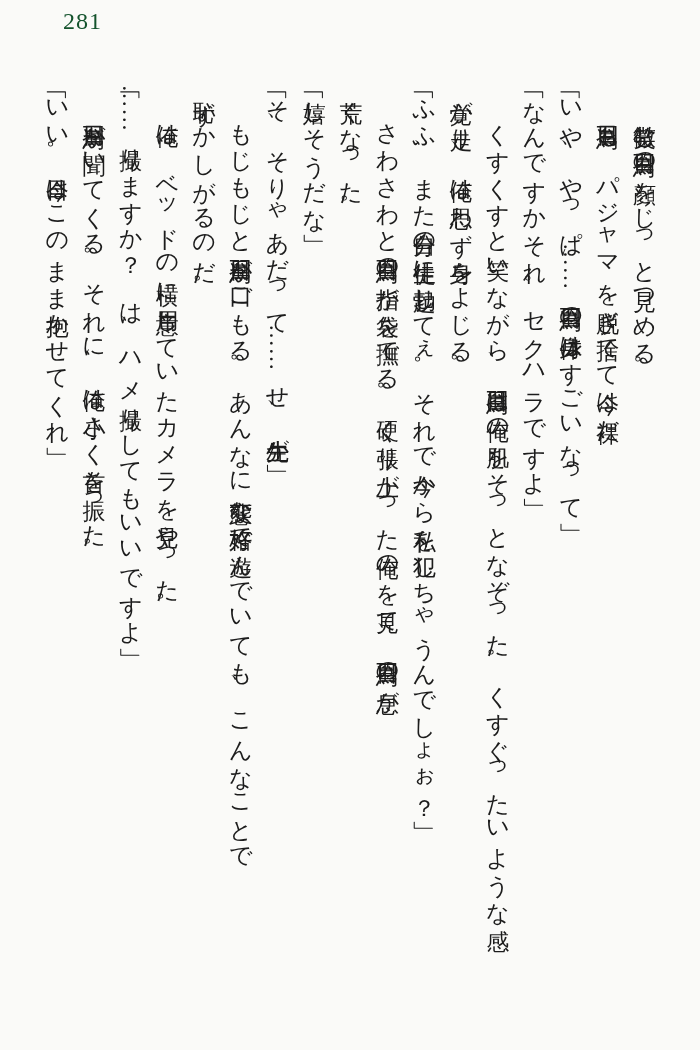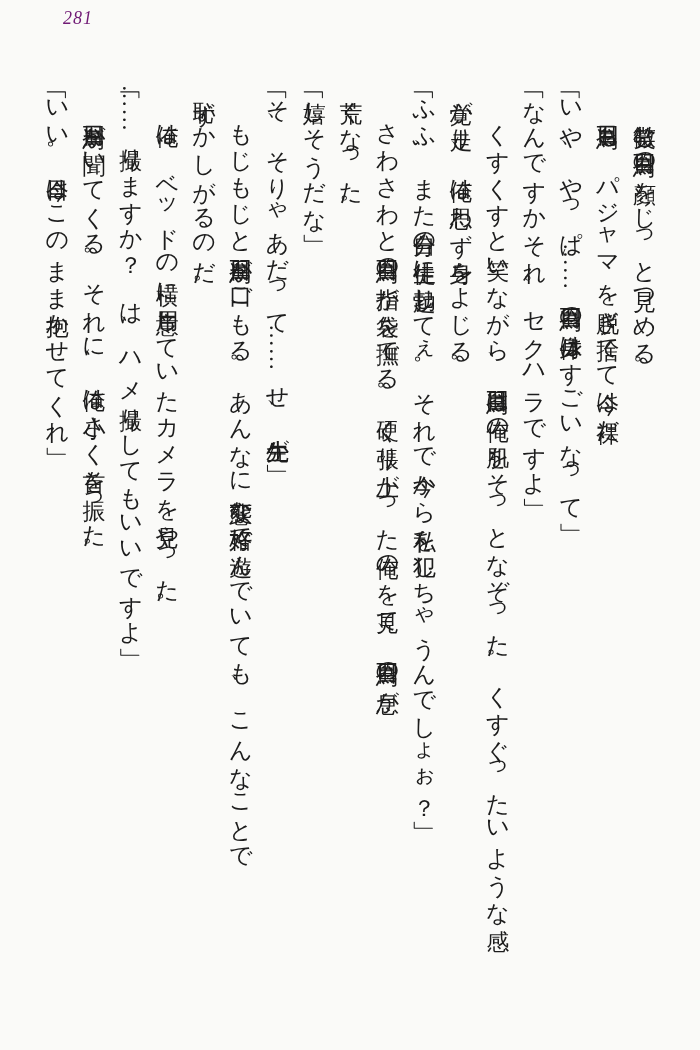--- a/index.html
+++ b/index.html
@@ -11,23 +11,22 @@
     height: 1050px;
     position: relative;
     background: #fafaf8;
     overflow: hidden;
     font-family: "Liberation Serif", "DejaVu Serif", serif;
   }
   .page-number {
     position: absolute;
     top: 8px;
     left: 63px;
-    font-size: 18px;
-    font-style: italic;
-    color: #701a75;
+    font-size: 24px;
+    color: #14532d;
     letter-spacing: 1px;
   }
   .text-block {
     position: absolute;
     top: 84px;
     right: 38px;
     height: 918px;
     writing-mode: vertical-rl;
     text-orientation: mixed;
     color: #1c1c1c;

